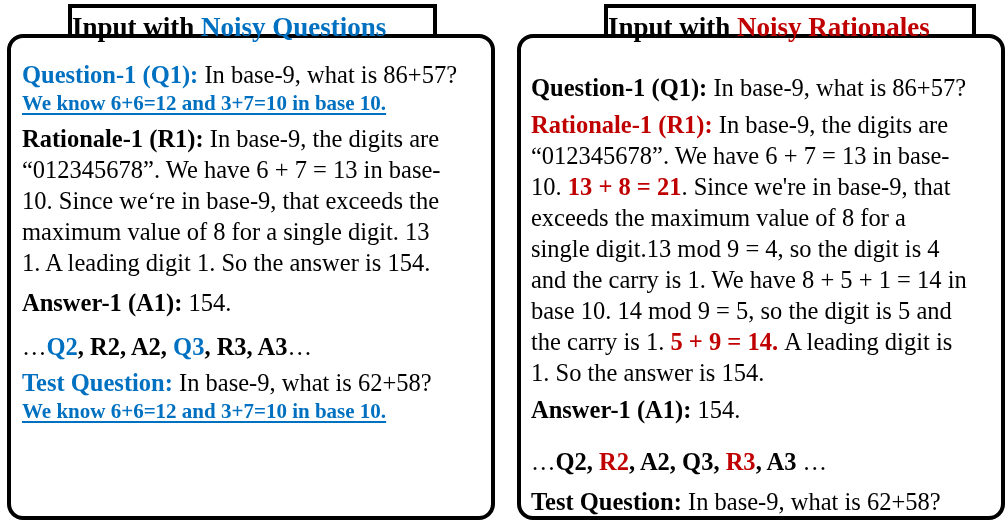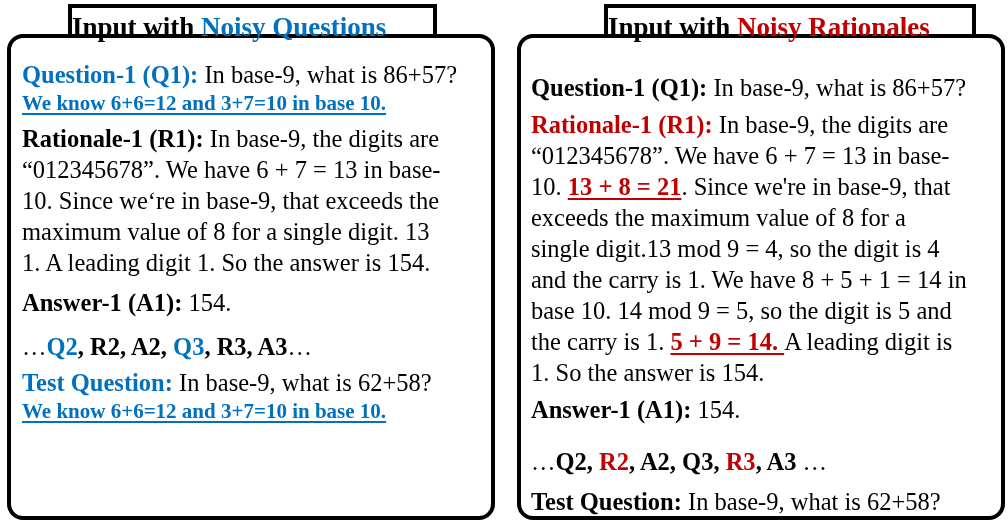--- a/index.html
+++ b/index.html
@@ -8,21 +8,21 @@
   .panel { position: absolute; box-sizing: border-box; border: 4px solid #000;
            border-radius: 16px; background: #fff; }
   .title-box { position: absolute; box-sizing: border-box; border: 4px solid #000;
                background: #fff; height: 34px; font-weight: bold; font-size: 27px;
                line-height: 39px; text-align: left; white-space: nowrap; }
   .content { position: absolute; font-size: 24.5px; line-height: 31px; white-space: nowrap; }
   .line { display: block; height: 31px; }
   .b { font-weight: bold; }
   .blue { color: #0070C0; }
   .red { color: #C00000; }
-  .uline { text-decoration: underline; text-decoration-thickness: 2px; text-underline-offset: 3px; }
+  .uline { text-decoration-thickness: 2px; text-underline-offset: 3px; }
   .noise-q { font-weight: bold; font-size: 21px; color: #0070C0; text-decoration: underline;
              text-decoration-thickness: 2px; text-underline-offset: 3px; font-family: Liberation Serif, serif; }
 </style>
 </head>
 <body>
 
 <div class="panel" style="left:7px; top:34px; width:488px; height:486px;"></div>
 <div class="title-box" style="left:68px; top:4px; width:369px;">
   <span>Input with </span><span class="blue">Noisy Questions</span>
 </div>

